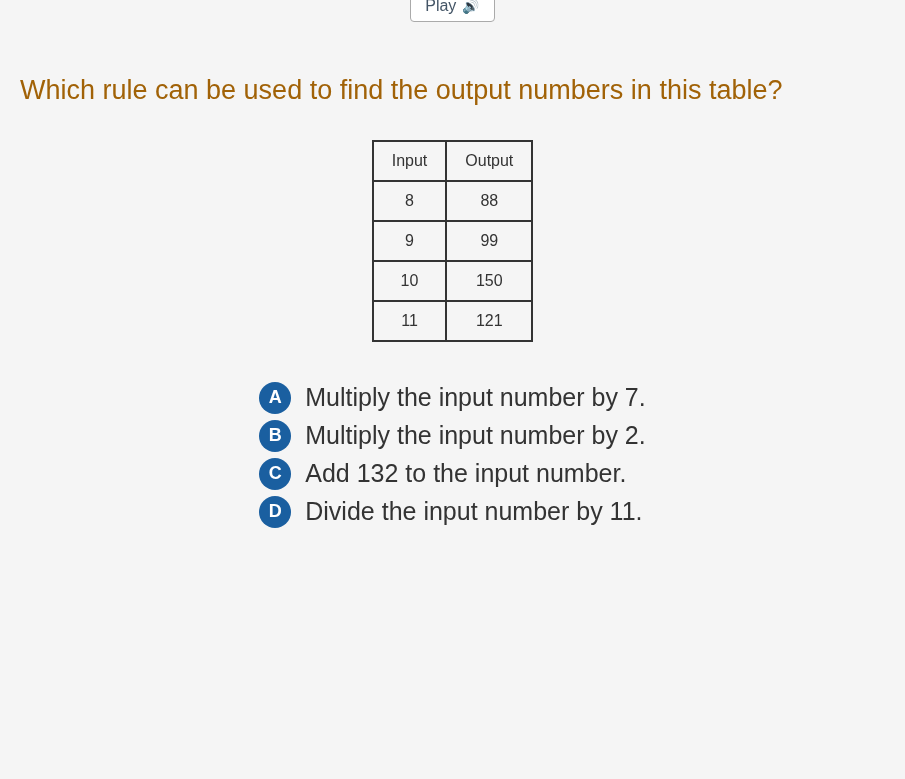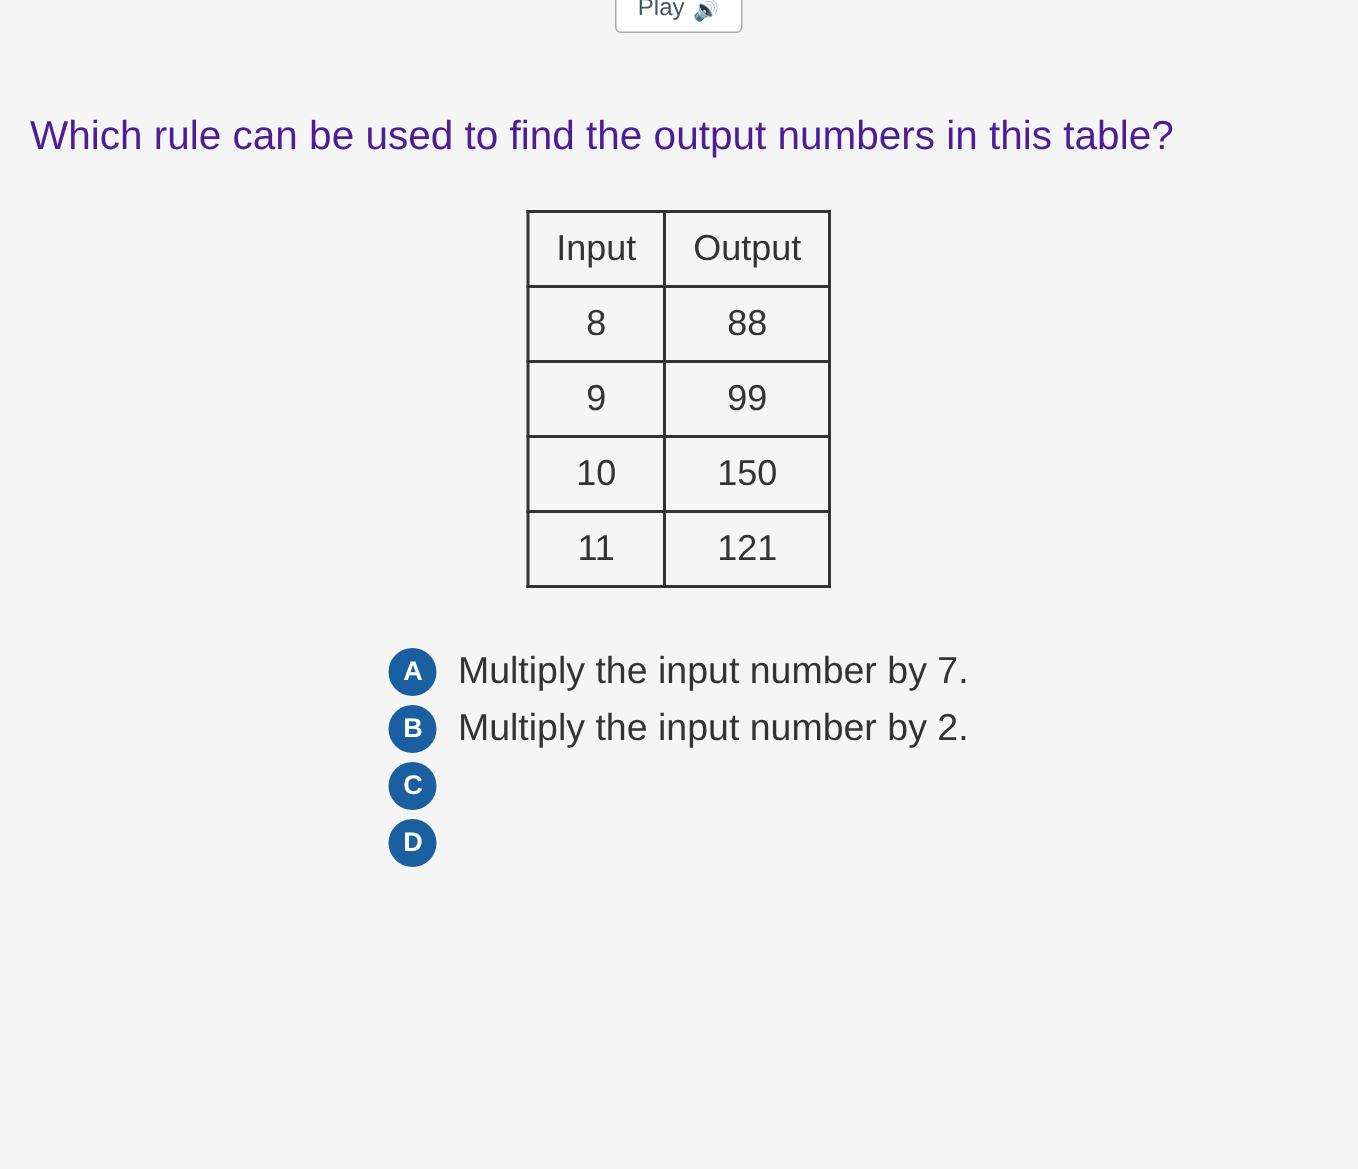--- a/index.html
+++ b/index.html
@@ -30,28 +30,28 @@
       cursor: pointer;
       background: #fff;
       position: relative;
       top: -10px;
     }
     .sound-icon {
       font-size: 14px;
     }
     .question {
       font-size: 27px;
-      color: #4c1d95;
+      color: #a16207;
       padding: 10px 20px 30px 20px;
       line-height: 1.4;
     }
     .io-table {
       border-collapse: collapse;
       margin: 0 auto 40px auto;
-      font-size: 24px;
+      font-size: 16px;
       border-radius: 22px;
     }
     .io-table th, .io-table td {
       border: 2px solid #333;
       padding: 10px 18px;
       text-align: center;
       font-weight: normal;
     }
     .io-table th {
       font-weight: normal;
@@ -124,17 +124,19 @@
   <div class="choice">
     <div class="choice-letter">A</div>
     <div>Multiply the input number by 7.</div>
   </div>
   <div class="choice">
     <div class="choice-letter">B</div>
     <div>Multiply the input number by 2.</div>
   </div>
   <div class="choice">
     <div class="choice-letter">C</div>
+    <div>Add 132 to the input number.</div>
   </div>
   <div class="choice">
     <div class="choice-letter">D</div>
+    <div>Divide the input number by 11.</div>
   </div>
 </div>
 
 </body></html>

